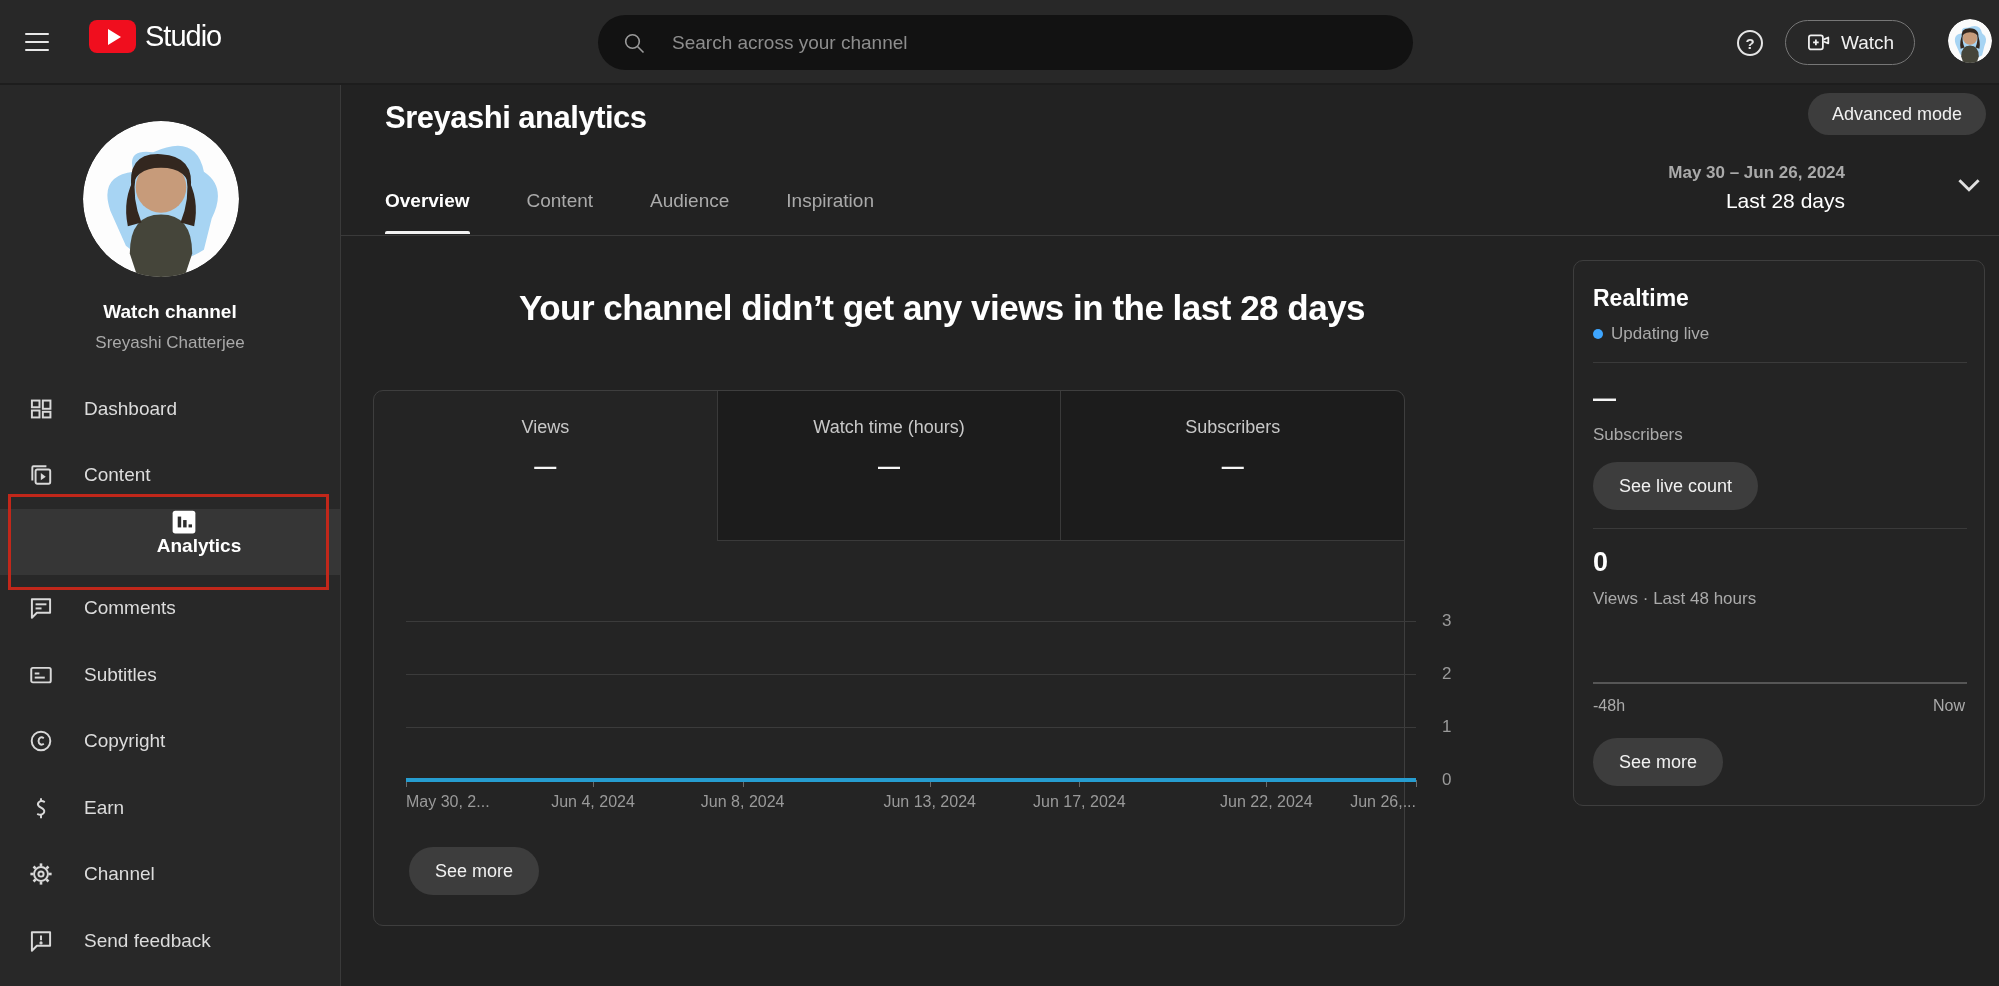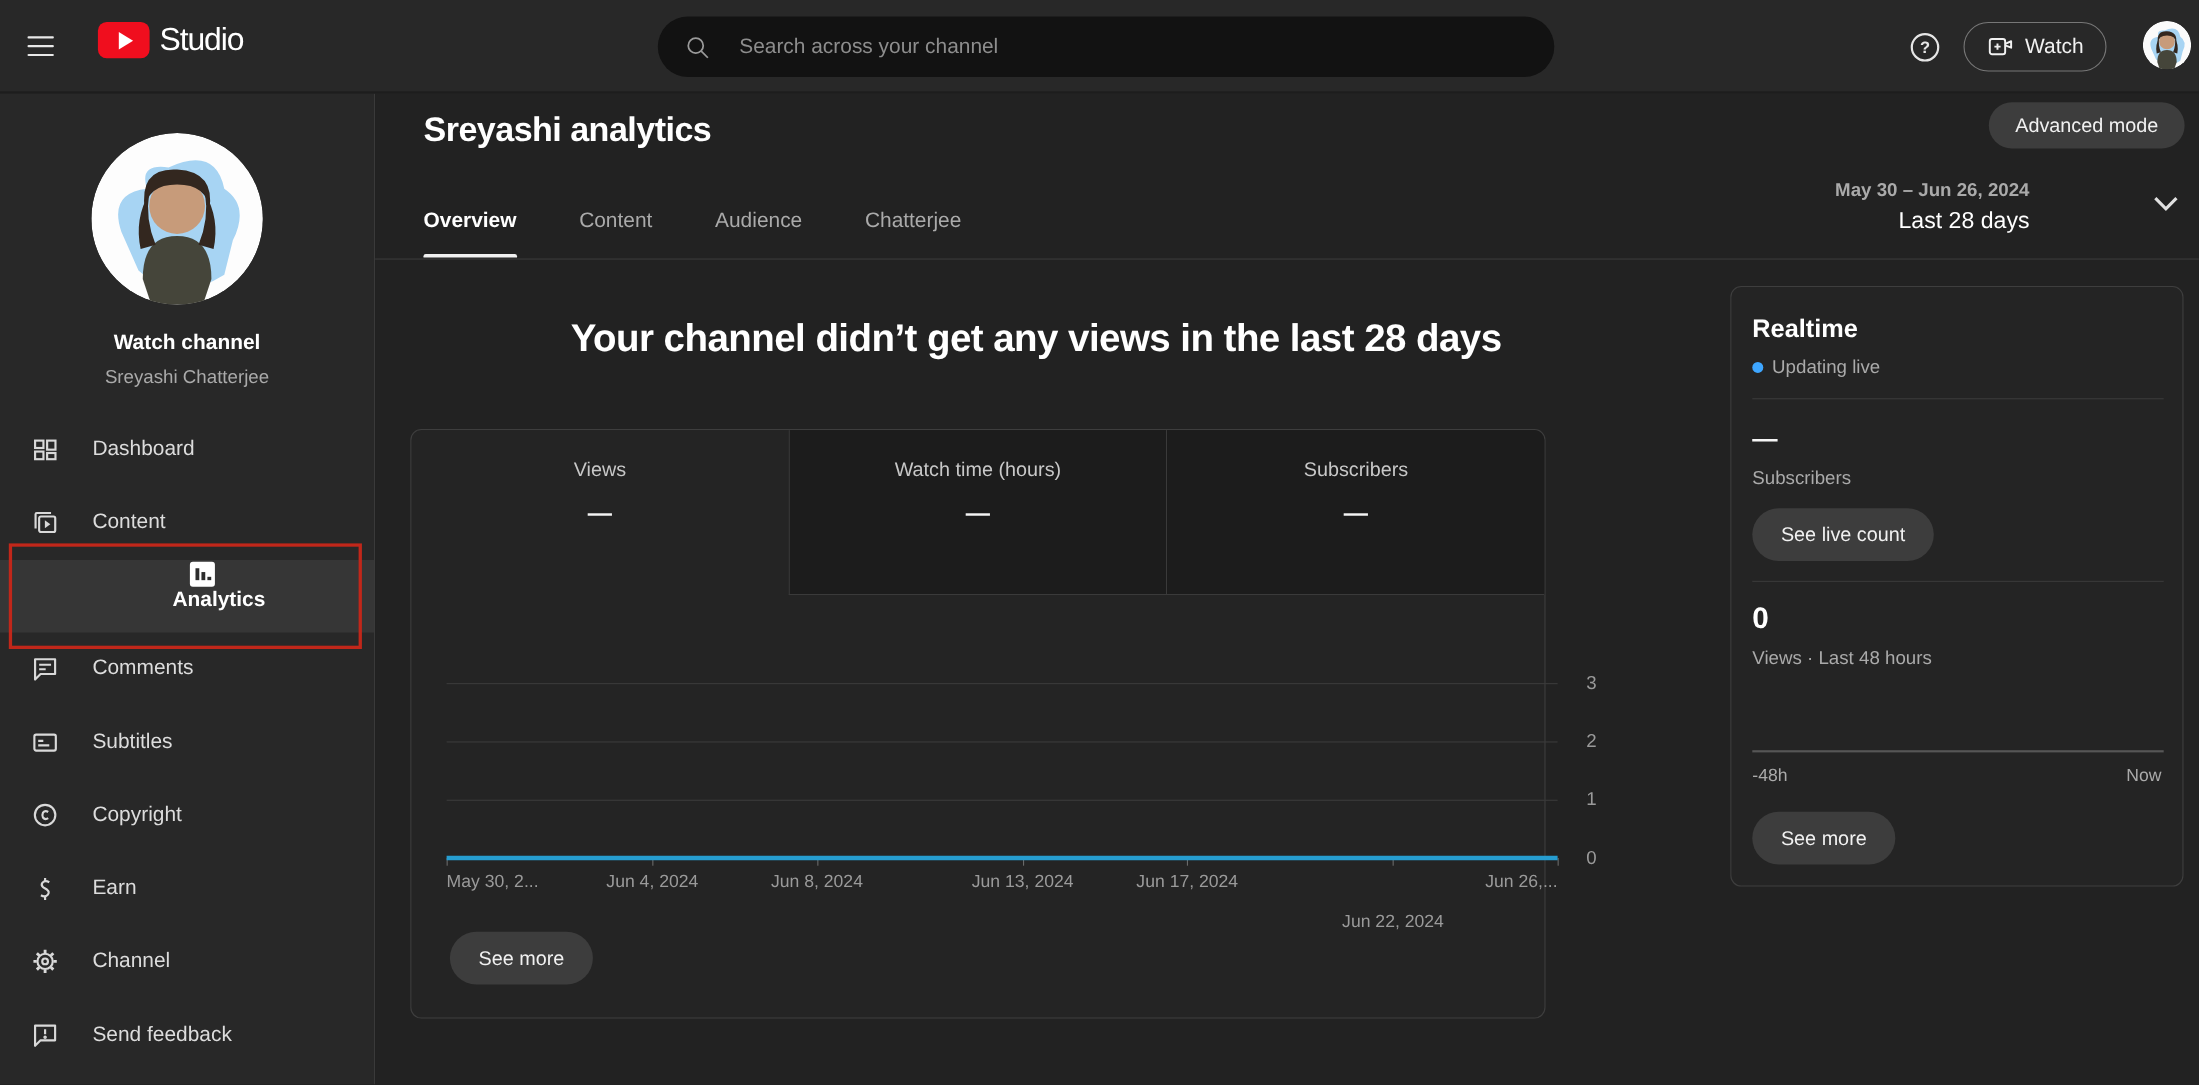--- a/index.html
+++ b/index.html
@@ -293,21 +293,21 @@
         <span>Overview</span>
         <div class="tab-underline"></div>
       </div>
       <div class="tab">
         <span>Content</span>
       </div>
       <div class="tab">
         <span>Audience</span>
       </div>
       <div class="tab">
-        <span>Chatterjee</span>
+        <span>Inspiration</span>
       </div>
     </nav>
     <div class="tabs-divider"></div>
 
     <div class="date-block">
       <div class="date-range">May 30 – Jun 26, 2024</div>
       <div class="date-preset">Last 28 days</div>
     </div>
     <svg class="date-chevron" width="28" height="16" viewBox="0 0 16 10">
       <path d="M2 2 L8 8 L14 2" fill="none" stroke="#e0e0e0" stroke-width="1.8"></path>
@@ -343,21 +343,21 @@
           <span class="xlabel" style="left: 0%; transform: none;">May 30, 2...</span>
           <div class="xtick" style="left: 18.5185%;"></div>
           <span class="xlabel" style="left: 18.5185%; transform: translateX(-50%);">Jun 4, 2024</span>
           <div class="xtick" style="left: 33.3333%;"></div>
           <span class="xlabel" style="left: 33.3333%; transform: translateX(-50%);">Jun 8, 2024</span>
           <div class="xtick" style="left: 51.8519%;"></div>
           <span class="xlabel" style="left: 51.8519%; transform: translateX(-50%);">Jun 13, 2024</span>
           <div class="xtick" style="left: 66.6667%;"></div>
           <span class="xlabel" style="left: 66.6667%; transform: translateX(-50%);">Jun 17, 2024</span>
           <div class="xtick" style="left: 85.1852%;"></div>
-          <span class="xlabel" style="left: 85.1852%; transform: translateX(-50%); margin-top: 37px;">Jun 22, 2024</span>
+          <span class="xlabel" style="left: 85.1852%; transform: translateX(-50%);">Jun 22, 2024</span>
           <div class="xtick" style="left: 100%;"></div>
           <span class="xlabel" style="left: 100%; transform: translateX(-100%);">Jun 26,...</span>
           <svg width="1010" height="250" class="series-svg">
             <polyline points="0,189 37.407407407407405,189 74.81481481481481,189 112.22222222222221,189 149.62962962962962,189 187.03703703703704,189 224.44444444444443,189 261.85185185185185,189 299.25925925925924,189 336.66666666666663,189 374.0740740740741,189 411.48148148148147,189 448.88888888888886,189 486.29629629629625,189 523.7037037037037,189 561.1111111111111,189 598.5185185185185,189 635.925925925926,189 673.3333333333333,189 710.7407407407408,189 748.1481481481482,189 785.5555555555555,189 822.9629629629629,189 860.3703703703703,189 897.7777777777777,189 935.1851851851852,189 972.5925925925925,189 1010,189" fill="none" stroke="#269dd0" stroke-width="4"></polyline>
           </svg>
         </div>
 
       <div class="pill card-see-more">
         <span>See more</span>
       </div>

